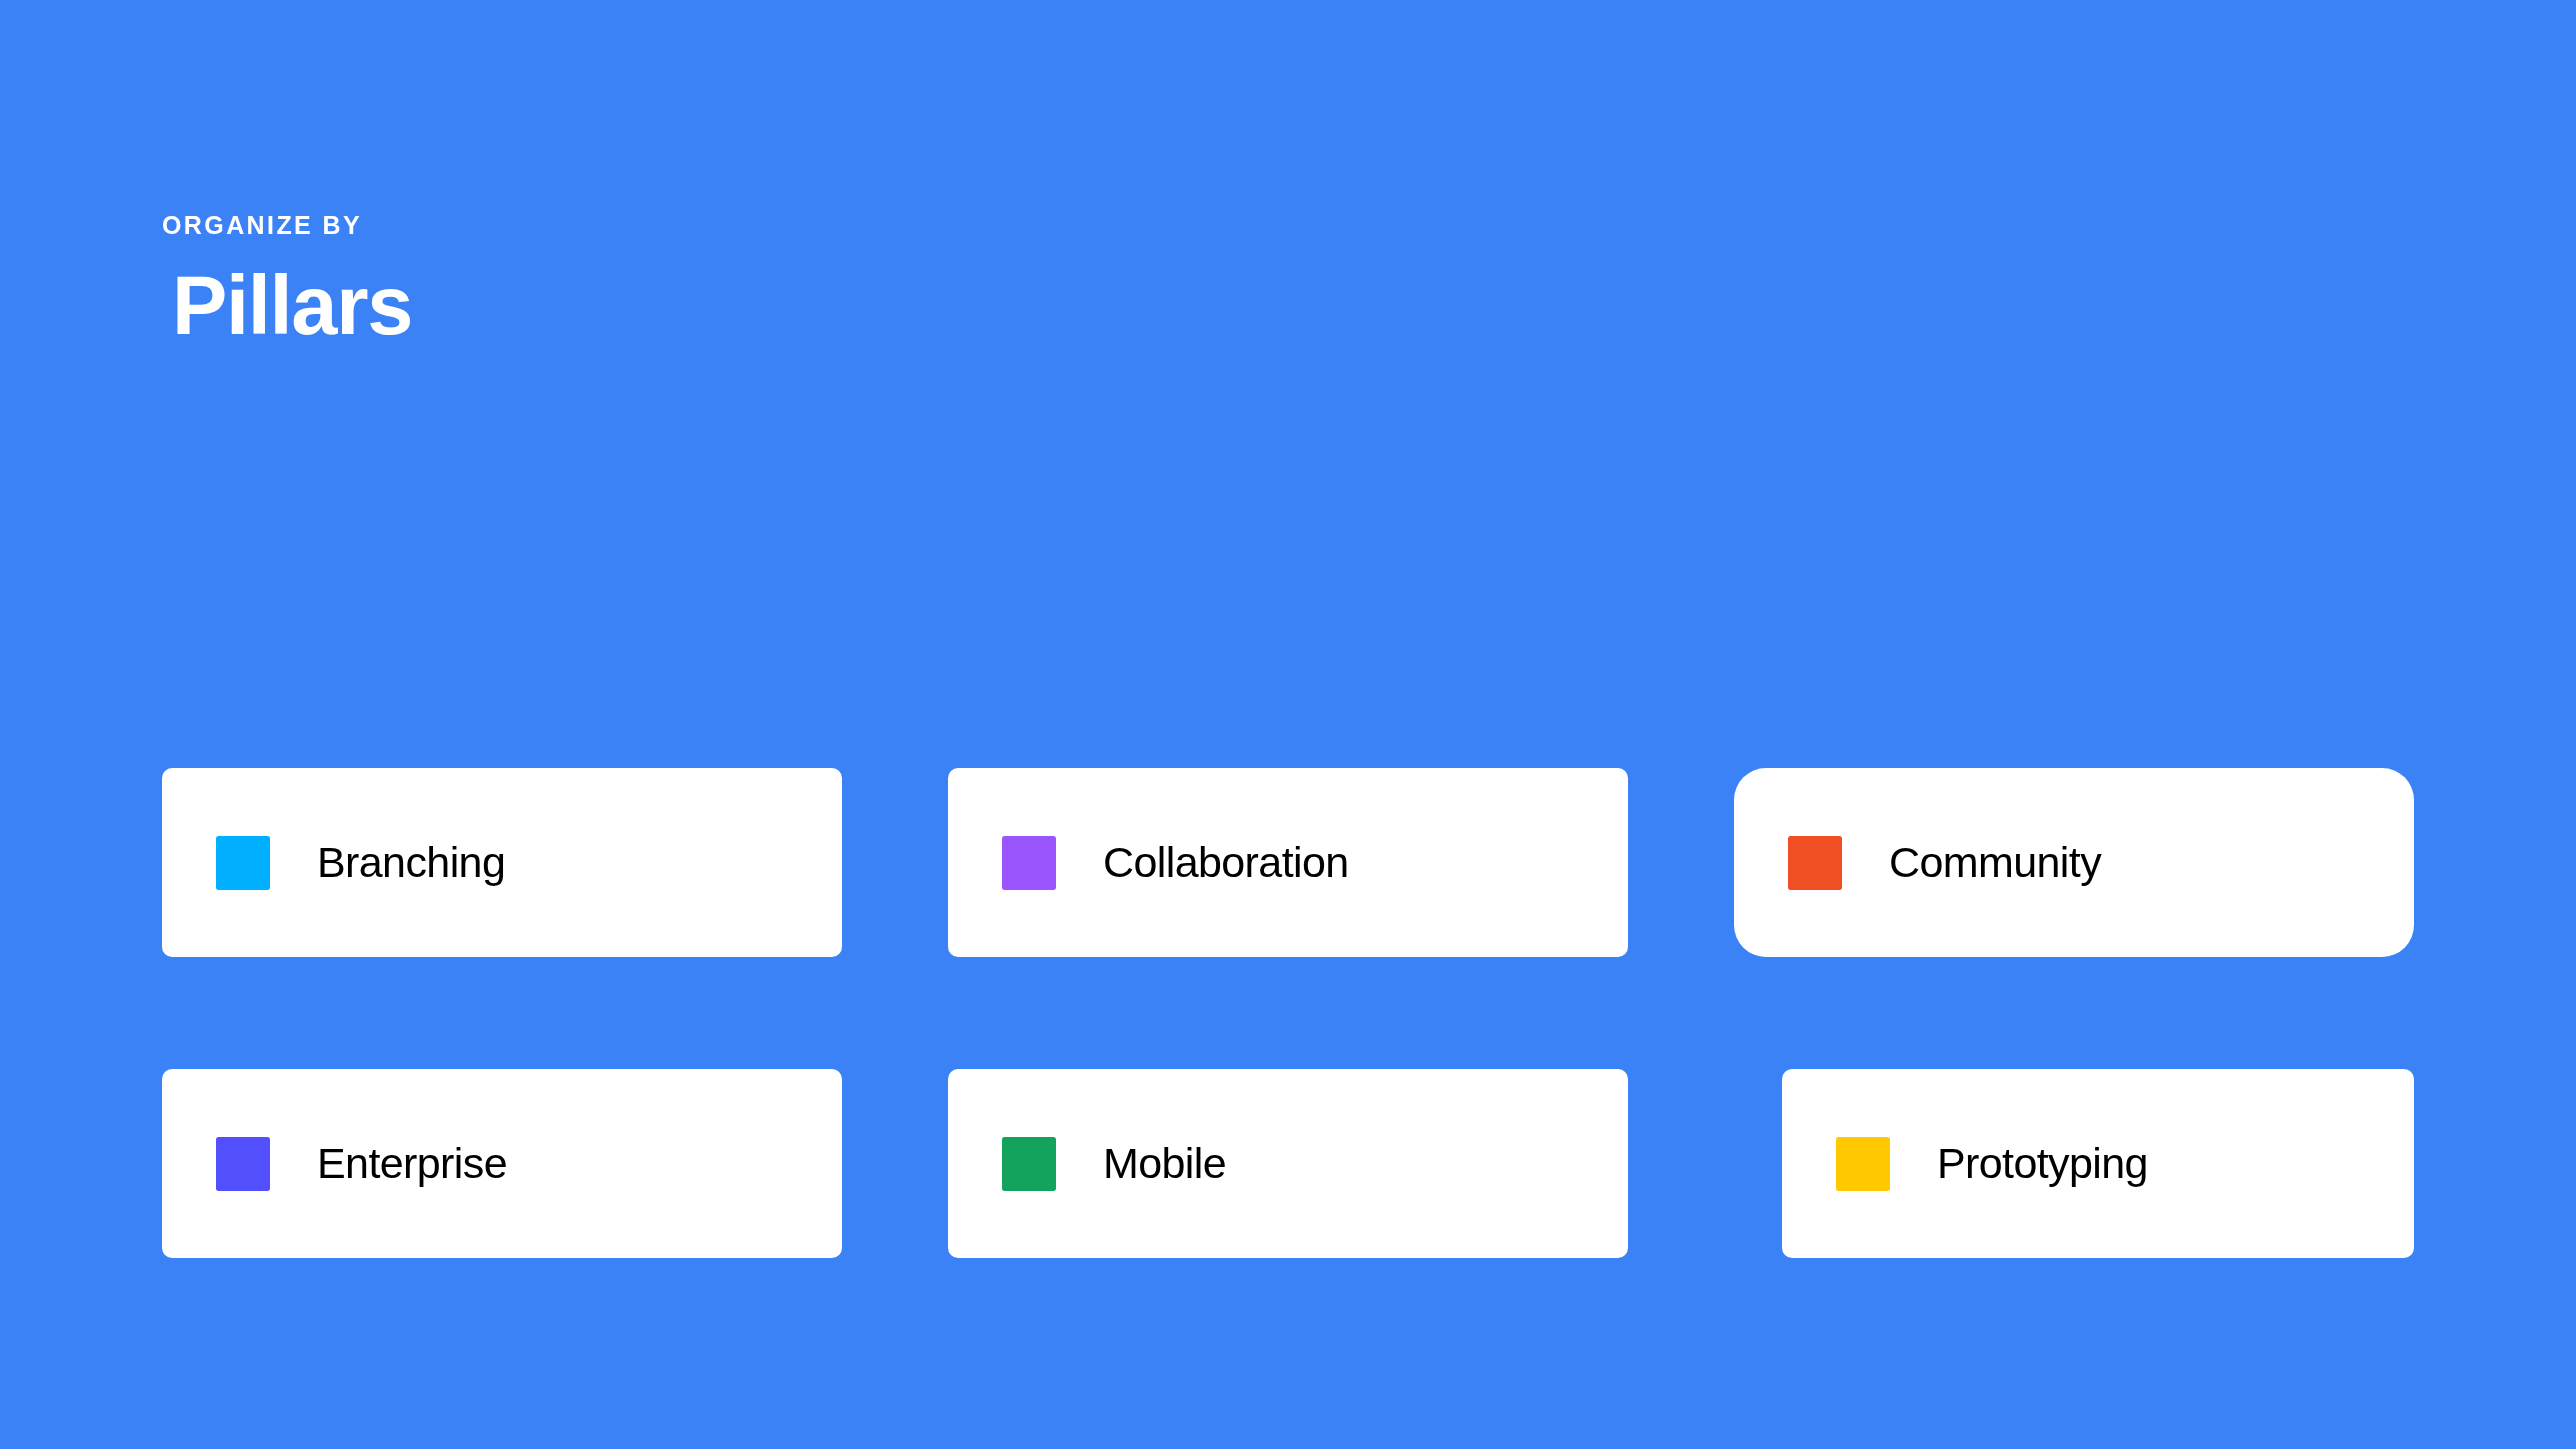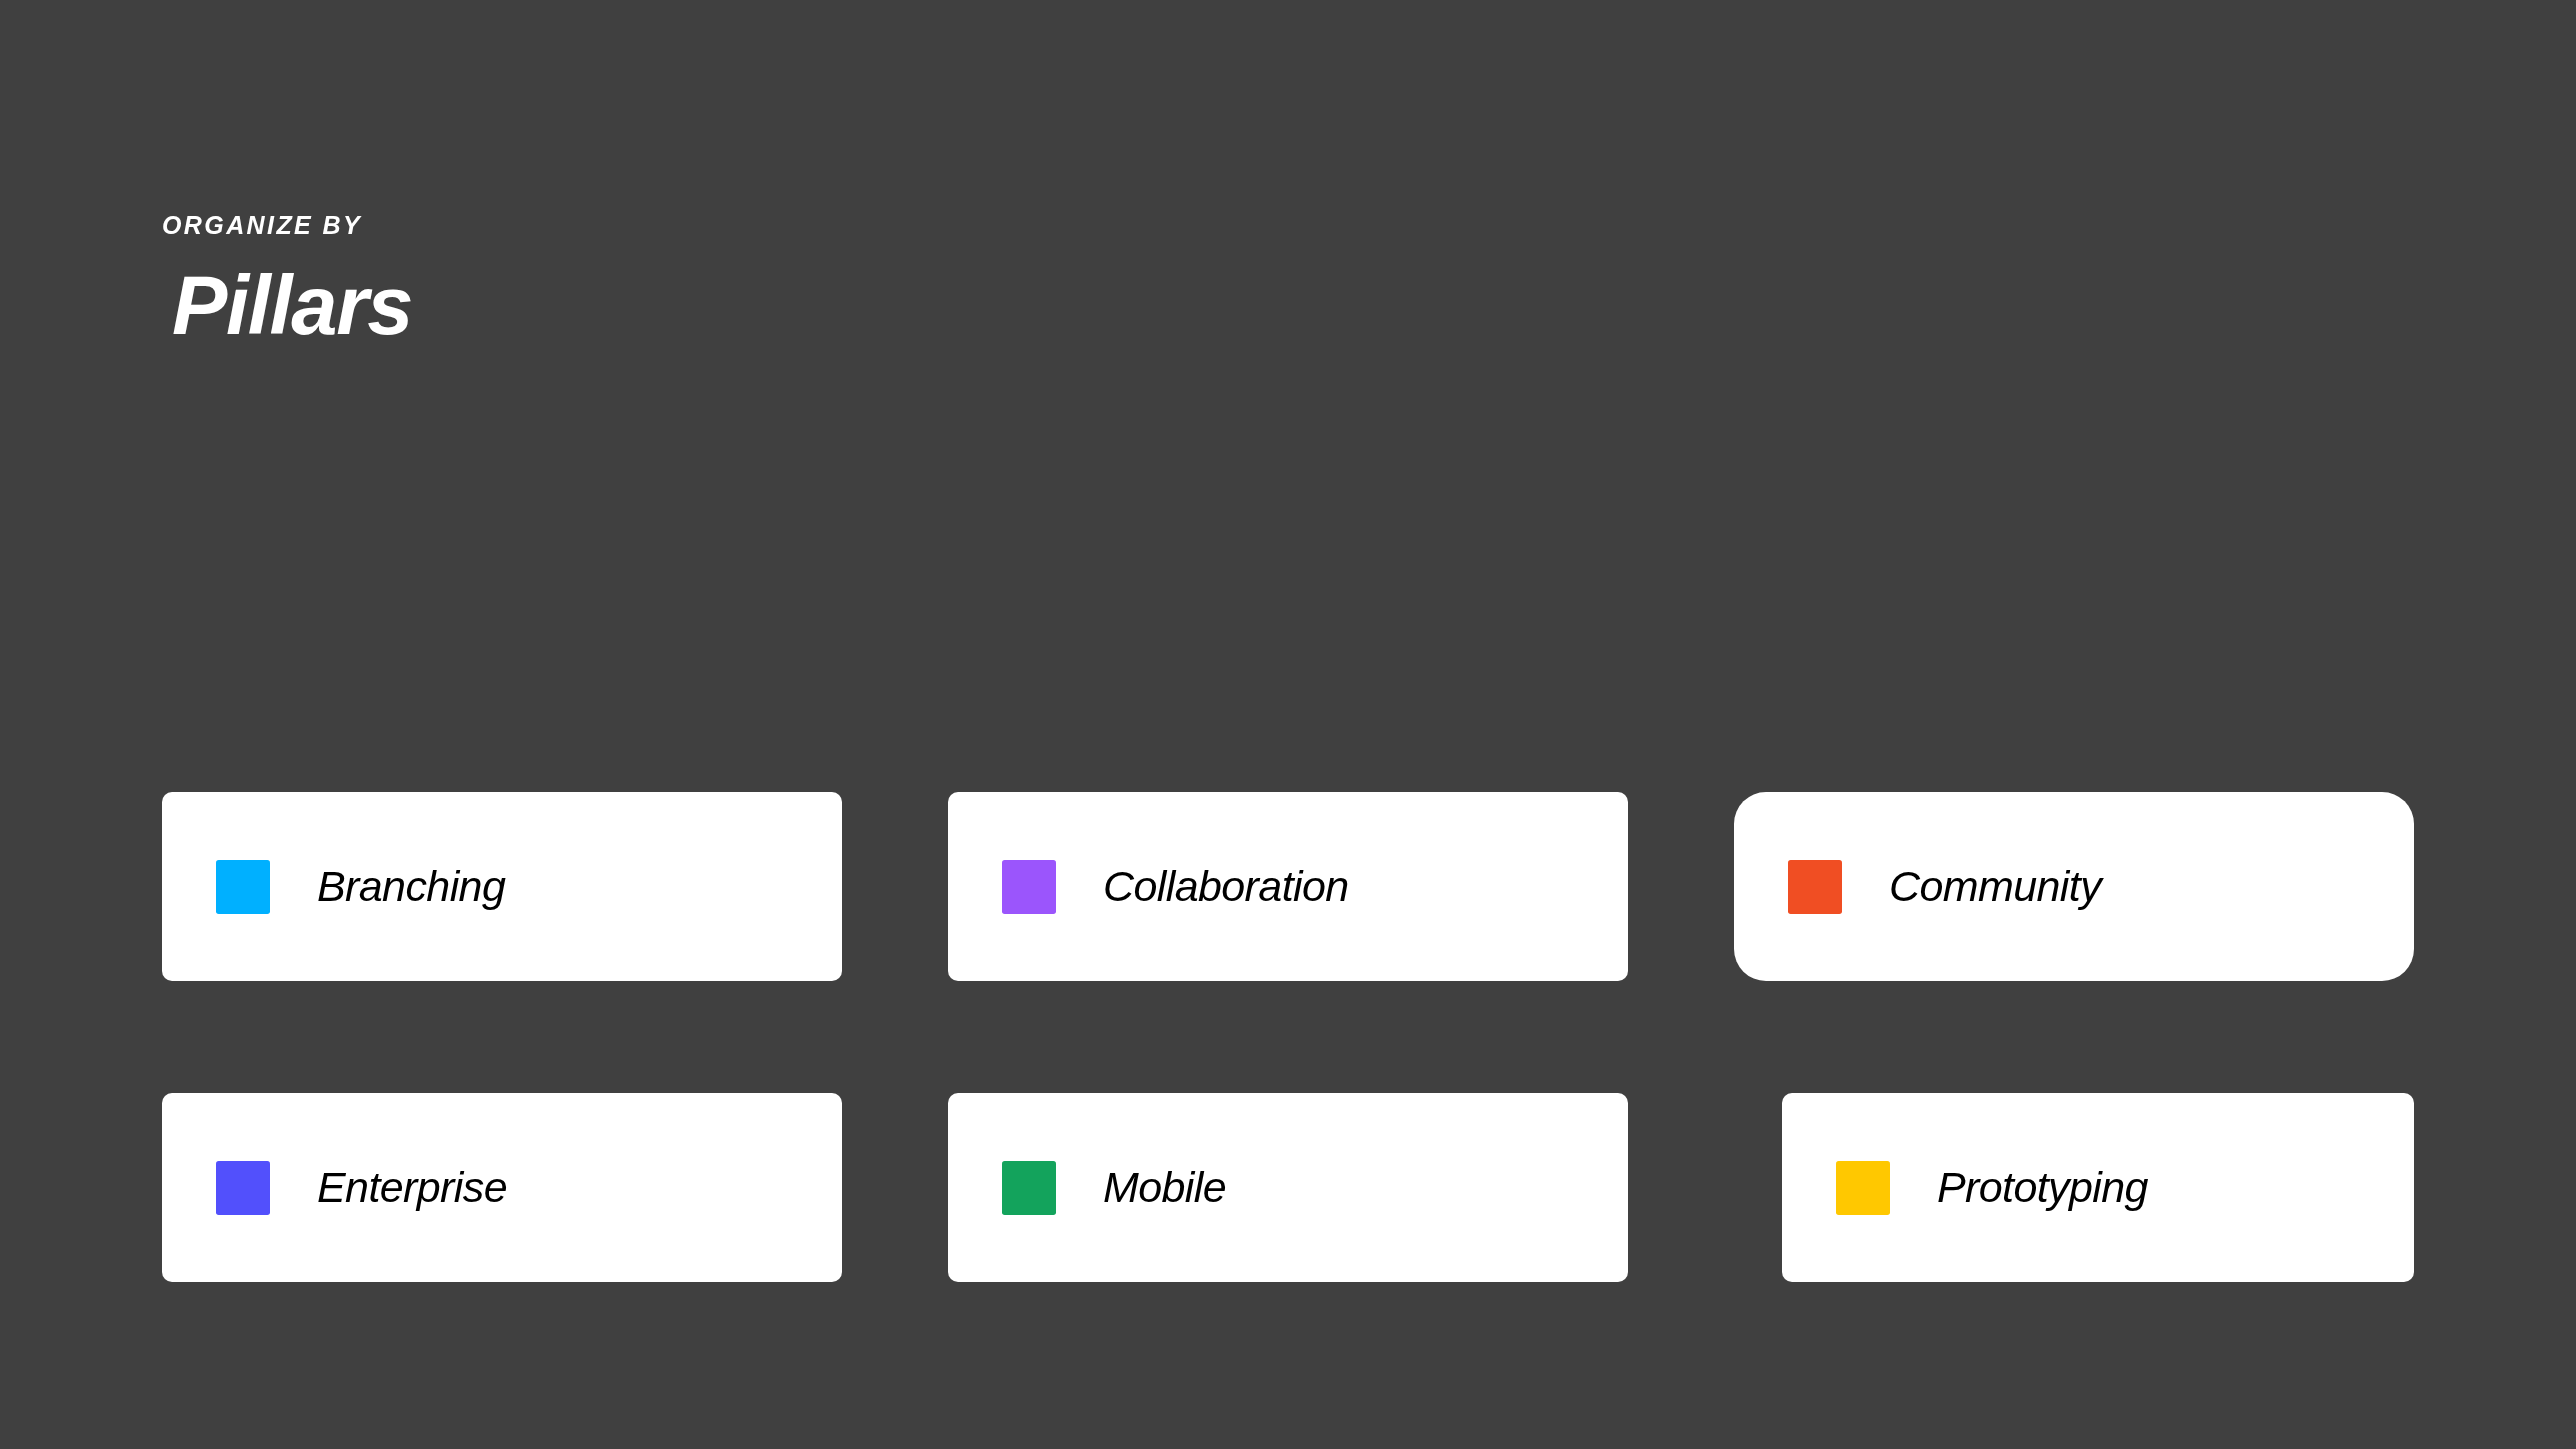--- a/index.html
+++ b/index.html
@@ -51,21 +51,21 @@
     line-height: 1.05;
     letter-spacing: -1.3px;
     color: #ffffff;
     white-space: nowrap;
   }
 
   
   .pillar-grid {
     position: absolute;
     left: 162px;
-    top: 792px;
+    top: 768px;
     width: 2253px;
     display: grid;
     grid-template-columns: repeat(3, 680px);
     grid-auto-rows: 189px;
     column-gap: 106px;
     row-gap: 112px;
   }
 
   .pillar-card {
     background: #ffffff;
@@ -90,21 +90,21 @@
     font-weight: 500;
     letter-spacing: -0.6px;
     line-height: 1;
     color: #000000;
     white-space: nowrap;
   }
 </style>
 </head>
 <body>
 
-<div class="stage" style="background-color: #404040; font-style: italic;">
+<div class="stage" style="background-color: #3b82f6;">
 
   <div class="header">
     <div class="eyebrow" style="color: rgb(255, 255, 255);">ORGANIZE BY</div>
     <div class="page-title" style="color: rgb(255, 255, 255);">Pillars</div>
   </div>
 
   <div class="pillar-grid">
 
     <div class="pillar-card" style="background-color: rgb(255, 255, 255);">
       <span class="pillar-swatch" style="background-color: rgb(0, 176, 255);"></span>

